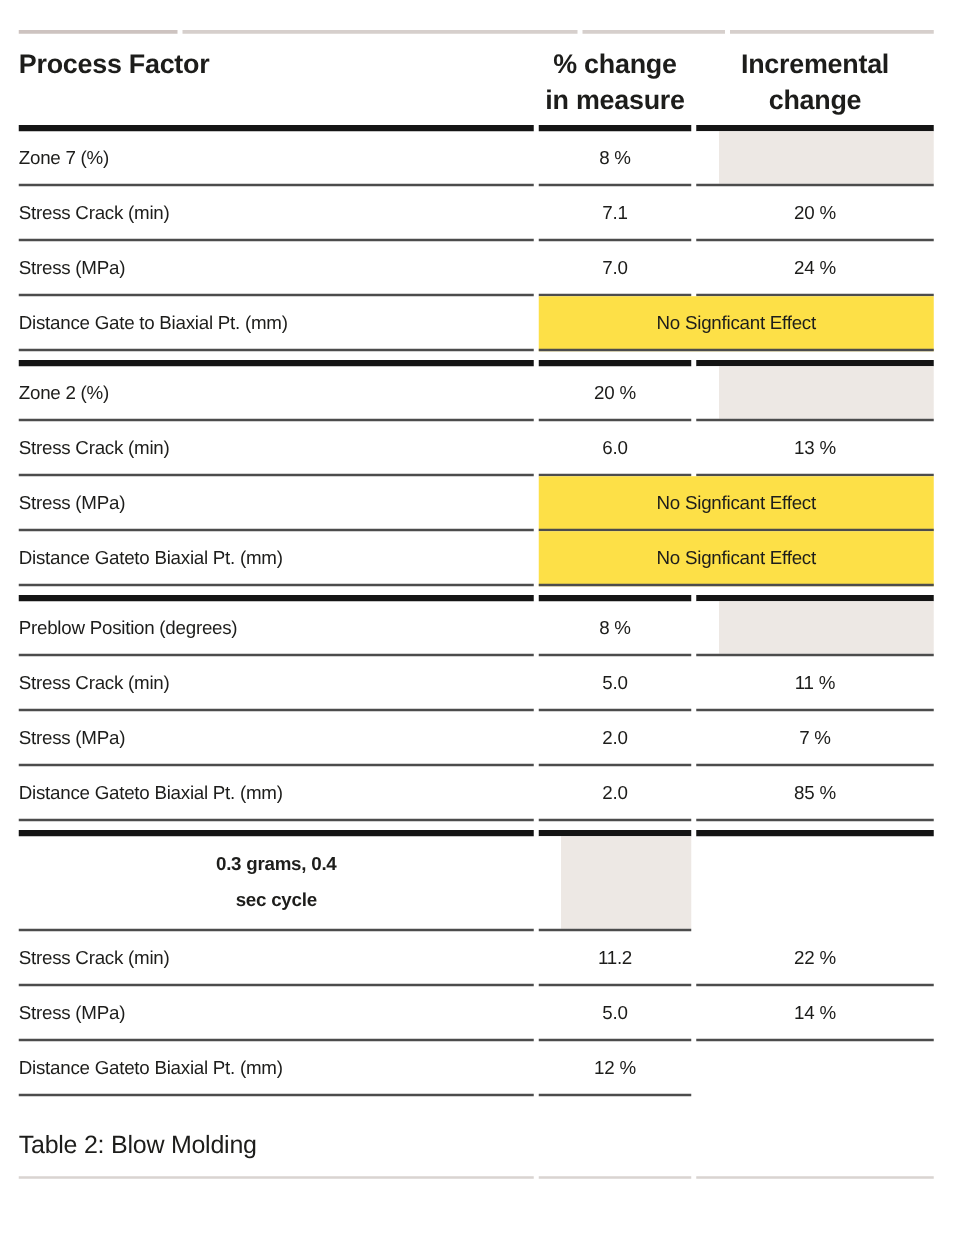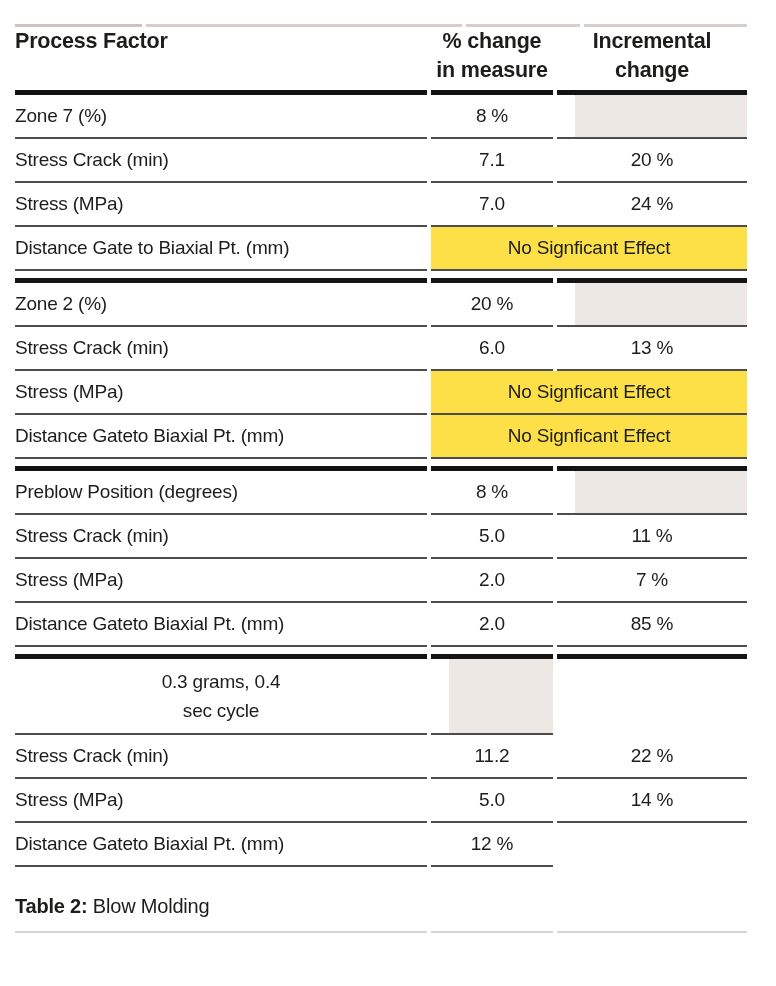--- a/index.html
+++ b/index.html
@@ -17,45 +17,45 @@
   .topline .seg:nth-child(1){width:127px;background:#cdc3c0;}
   .topline .seg:nth-child(2){width:316px;}
   .topline .seg:nth-child(3){width:114px;}
   .topline .seg:nth-child(4){width:163px;}
 
   .grid{display:grid;grid-template-columns:412px 122px 190px;column-gap:4px;}
 
   
   .hrow .cell{
     border-bottom:5px solid #141414;
-    height:63px;
+    height:63px;padding-top:10px;
     font-weight:bold;font-size:21.5px;line-height:29px;letter-spacing:-0.2px;
   }
   .hrow .c2,.hrow .c3{text-align:center;}
 
   
   .row .cell{
     min-height:42px;border-bottom:2px solid #4c4c4c;
     display:flex;align-items:center;
-    font-size:19px;letter-spacing:-0.2px;
+    font-size:15px;letter-spacing:-0.2px;
   }
   .row .c1{justify-content:flex-start;}
   .row .c2,.row .c3{justify-content:center;text-align:center;}
   .sh{background:#fde047;}
   .sh-inset{background:linear-gradient(90deg,#ffffff 18px,#ede8e4 18px);}
   .spancell{grid-column:2 / 4;}
   .tall .cell{min-height:74px;}
-  .tall .c2{flex-direction:column;justify-content:center;line-height:29px;}
+  .tall .c2{flex-direction:column;justify-content:center;line-height:29px;font-weight:bold;}
 
   
   .drow .dseg{height:7px;border-bottom:5px solid #141414;}
 
   
   .caption{margin-top:26px;font-size:20px;line-height:26px;letter-spacing:-0.2px;}
-  .caption .cap-label{font-weight:bold;}
+  .caption .cap-label{font-weight:normal;}
   .capline{margin-top:12px;}
   .capline .lseg{height:2px;background:#d9d4d1;}
 </style>
 </head>
 <body>
 
 <div class="sheet">
   <div class="content">
 
     <div class="topline">

